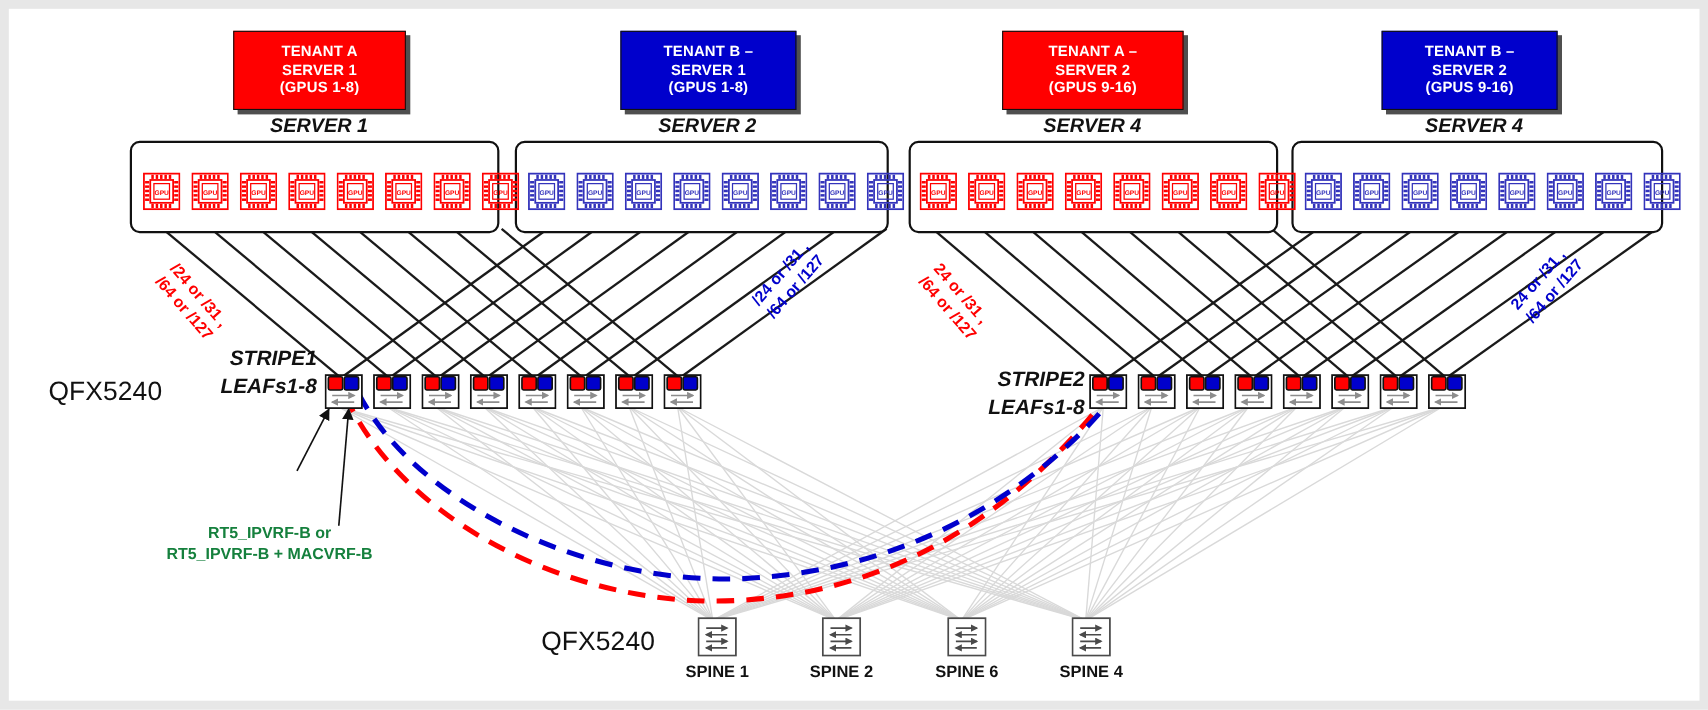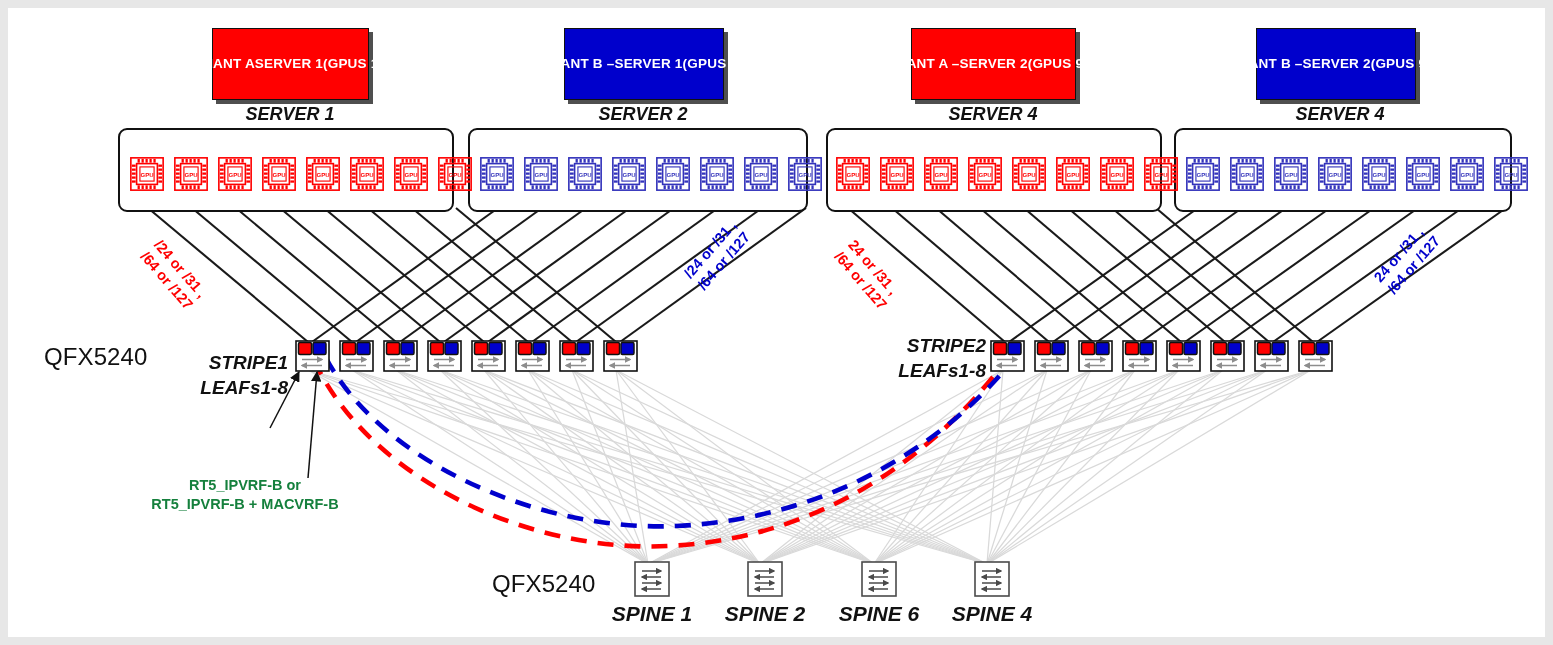--- a/index.html
+++ b/index.html
@@ -27,21 +27,21 @@
   .tenant-box {
     position: absolute;
     border: 1.5px solid #111111;
     box-shadow: 4px 4px 0 rgba(30,30,30,0.78);
     color: #ffffff;
     font-weight: bold;
     font-size: 13.5px;
     line-height: 16.5px;
     text-align: center;
     display: flex;
-    flex-direction: row;
+    flex-direction: column;
     align-items: center;
     justify-content: center;
     letter-spacing: .2px;
   }
   .tenant-box span { display: block; white-space: nowrap; }
 
   
   .server-title {
     position: absolute;
     font-style: italic;
@@ -79,23 +79,22 @@
 
   
   .spine {
     position: absolute;
     width: 36px;
     height: 36px;
     box-sizing: border-box;
   }
   .spine-label {
     position: absolute;
-    font-style: italic;
     font-weight: bold;
-    font-size: 21px;
+    font-size: 15px;
     color: #111111;
     white-space: nowrap;
     text-align: center;
   }
 
   
   .lbl {
     position: absolute;
     white-space: nowrap;
     color: #111111;
@@ -1440,21 +1439,21 @@
     <div>24 or /31 ,</div>
     <div>/64 or /127</div>
   </div>
   <div class="subnet blue" style="left:1362px; top:266px; transform: rotate(-49deg);">
     <div>24 or /31 ,</div>
     <div>/64 or /127</div>
   </div>
 
   <div class="lbl lbl-device" style="left:36px; top:335px;">QFX5240</div>
 
-  <div class="lbl lbl-stripe" style="left:160px; top:342px; width:120px;">
+  <div class="lbl lbl-stripe" style="left:160px; top:306px; width:120px;">
     <div>STRIPE1</div>
     <div>LEAFs1-8</div>
   </div>
 
   <div class="lbl lbl-stripe" style="left:848px; top:325px; width:130px;">
     <div>STRIPE2</div>
     <div>LEAFs1-8</div>
   </div>
 
   <div class="vrf-note vrf-b" style="left:112px; top:468px; width:250px;">

